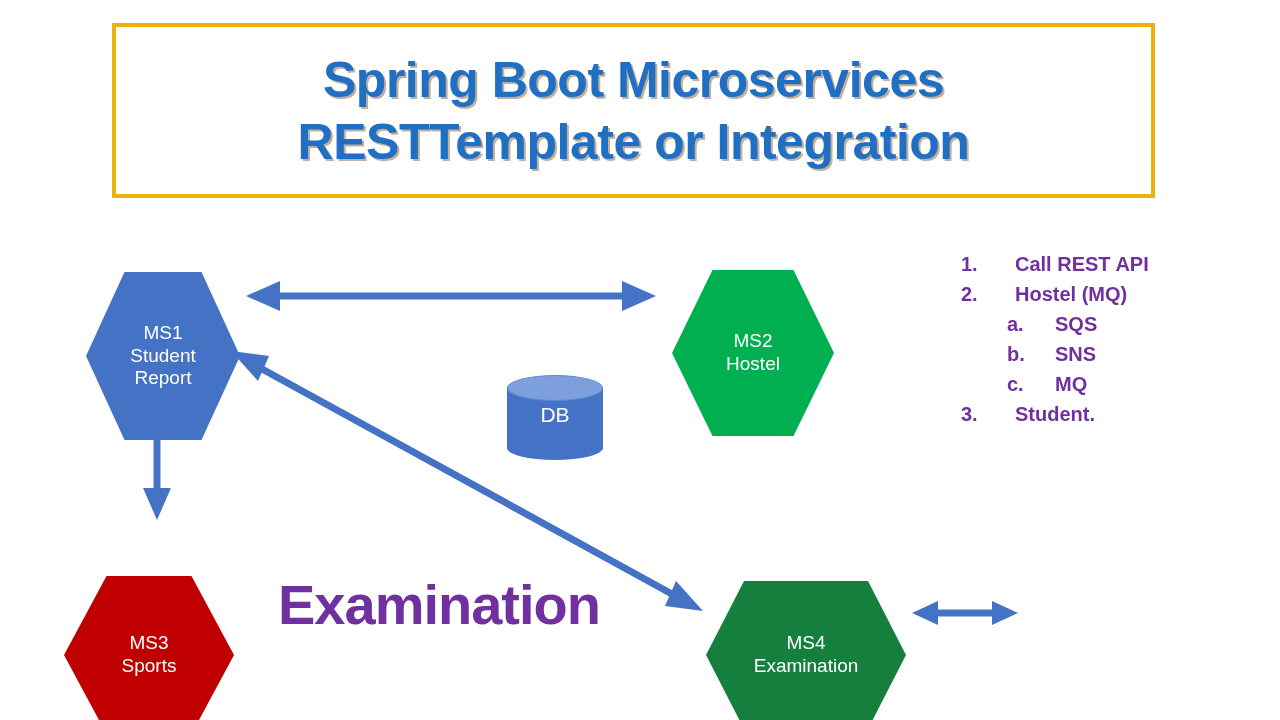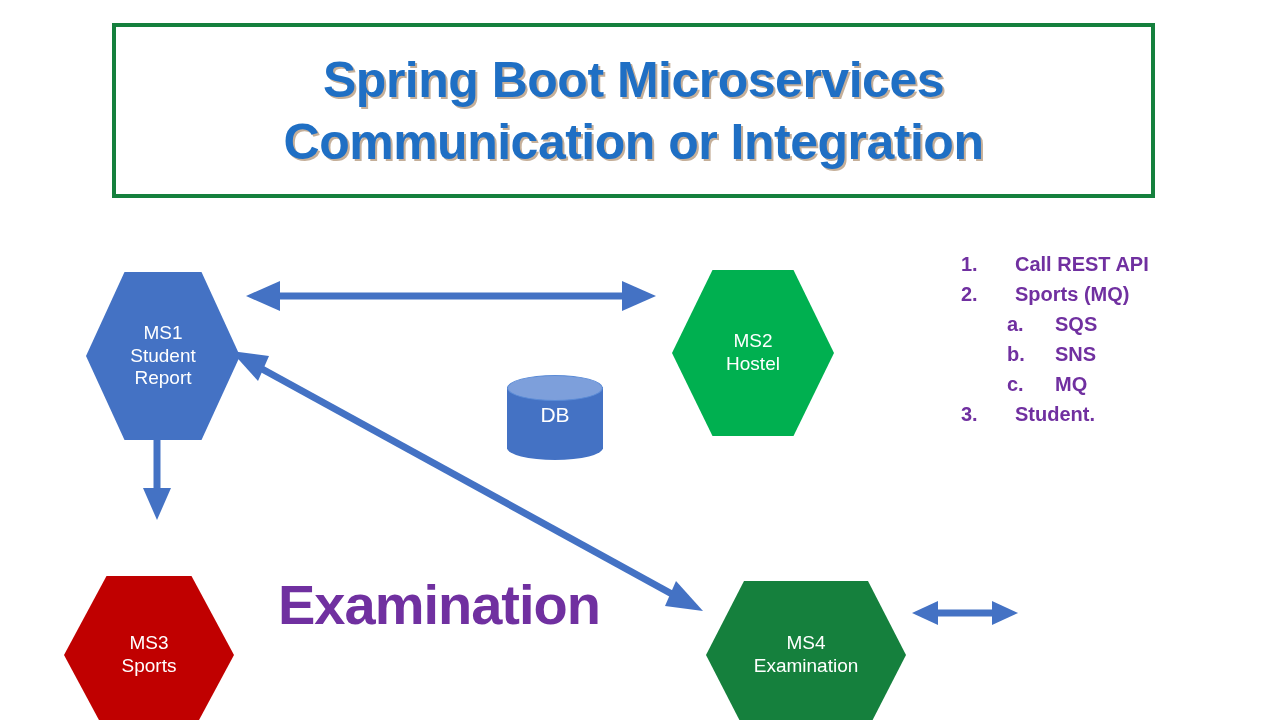--- a/index.html
+++ b/index.html
@@ -20,21 +20,21 @@
     background: #ffffff;
   }
 
   
   .title-box {
     position: absolute;
     left: 112px;
     top: 23px;
     width: 1043px;
     height: 175px;
-    border: 4px solid #15803d;
+    border: 4px solid #eab308;
     background: #ffffff;
     box-sizing: border-box;
     display: flex;
     flex-direction: column;
     align-items: center;
     justify-content: center;
   }
   .title-line {
     font-family: "Liberation Sans", sans-serif;
     font-weight: bold;
@@ -180,21 +180,21 @@
   }
   .opt-text { flex: 1 1 auto; margin-left: 20px; }
 </style>
 </head>
 <body>
 
 <div id="canvas">
 
   <div class="title-box">
     <div class="title-line">Spring Boot Microservices</div>
-    <div class="title-line">Communication or Integration</div>
+    <div class="title-line">RESTTemplate or Integration</div>
   </div>
 
   <svg class="arrow-svg" viewBox="0 0 1280 720">
 
     <g>
       <line x1="266" y1="296" x2="636" y2="296" stroke="#4472C4" stroke-width="7"></line>
       <polygon points="246,296 280,281 280,311" fill="#4472C4"></polygon>
       <polygon points="656,296 622,281 622,311" fill="#4472C4"></polygon>
     </g>
 
@@ -244,21 +244,21 @@
 
   <div class="rest-caption">Examination</div>
 
   <div class="options-list">
     <div class="opt-row level-1">
       <span class="opt-marker">1.</span>
       <span class="opt-text">Call REST API</span>
     </div>
     <div class="opt-row level-1">
       <span class="opt-marker">2.</span>
-      <span class="opt-text">Sports (MQ)</span>
+      <span class="opt-text">Hostel (MQ)</span>
     </div>
     <div class="opt-row level-2">
       <span class="opt-marker">a.</span>
       <span class="opt-text">SQS</span>
     </div>
     <div class="opt-row level-2">
       <span class="opt-marker">b.</span>
       <span class="opt-text">SNS</span>
     </div>
     <div class="opt-row level-2">

